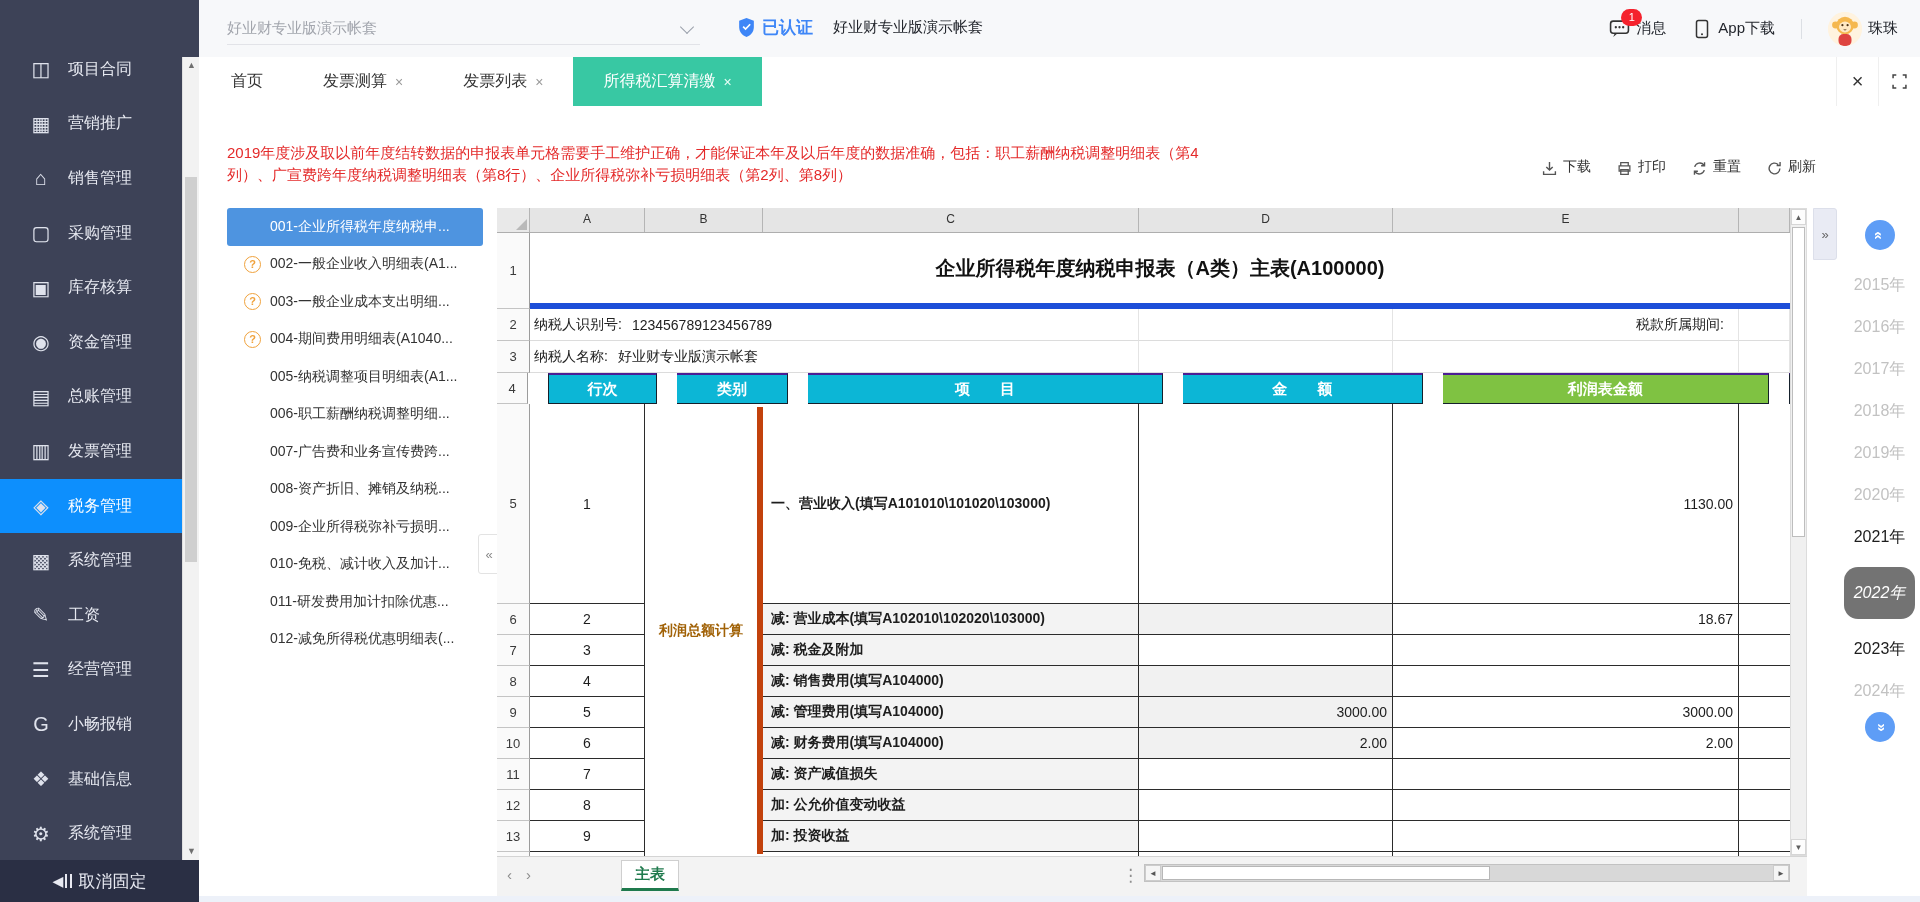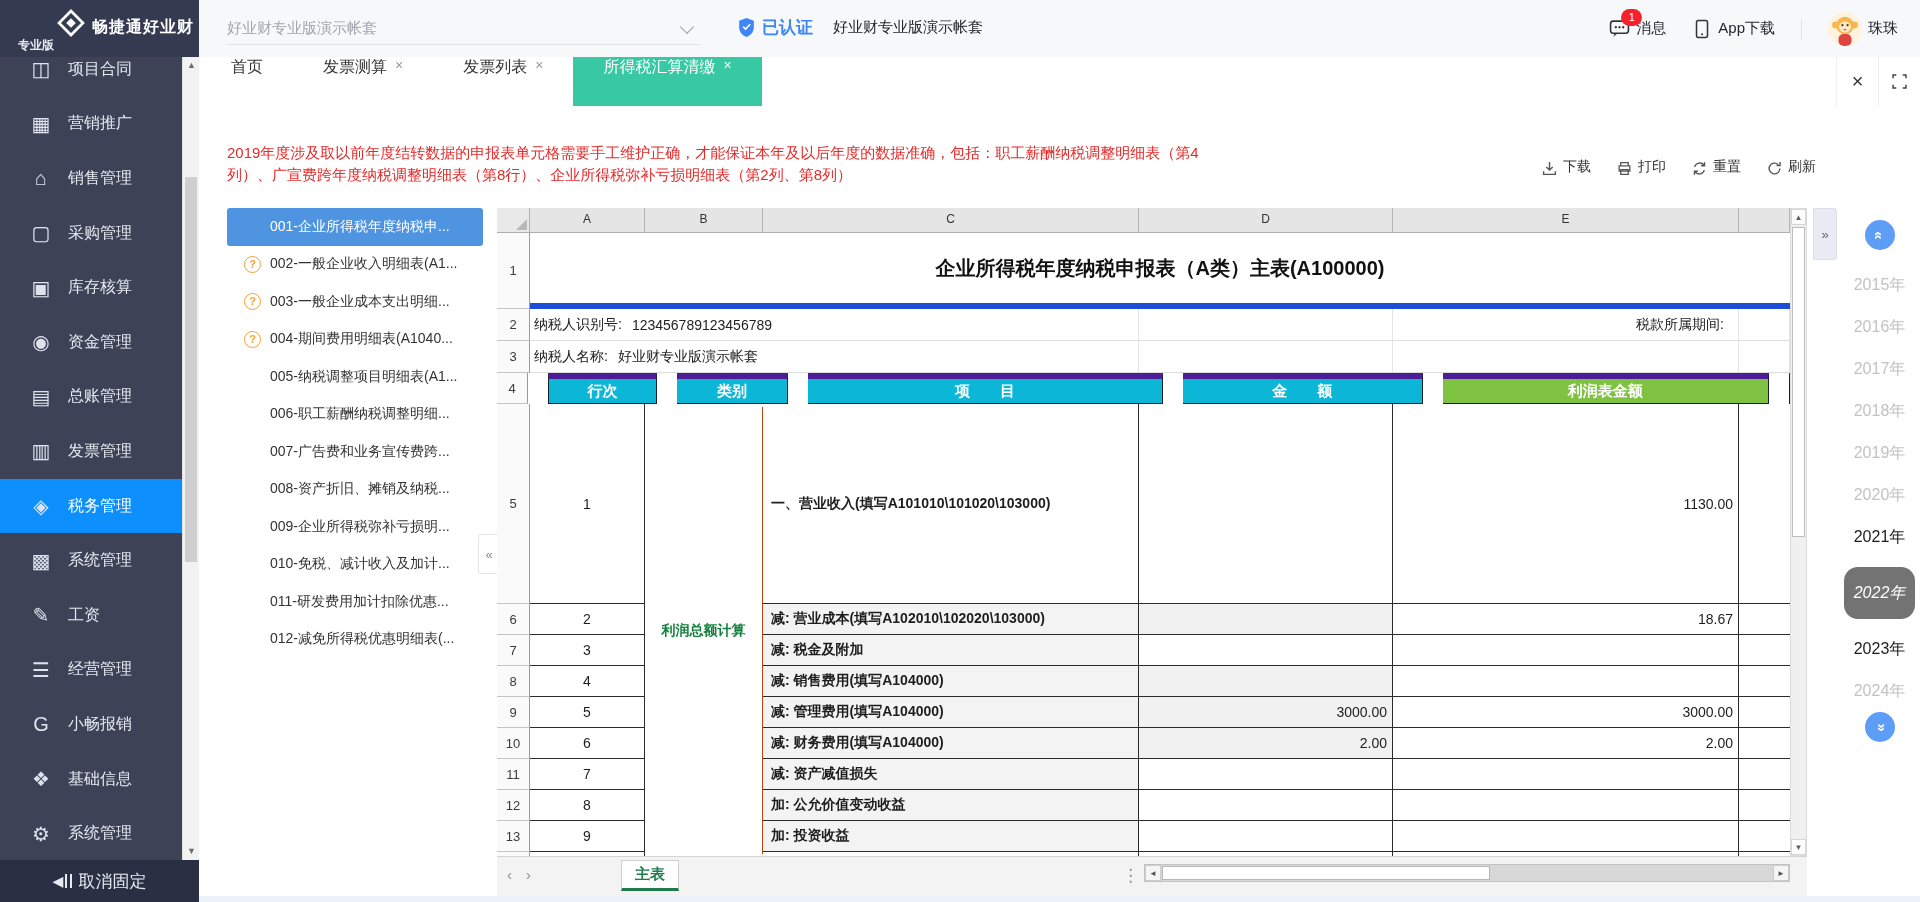--- a/index.html
+++ b/index.html
@@ -34,21 +34,21 @@
   .cert .name{color:#23262d;font-size:15px;margin-left:14px;}
   .top-right{position:absolute;right:22px;top:0;height:57px;display:flex;align-items:center;gap:26px;}
   .tr-item{display:flex;align-items:center;gap:6px;font-size:15px;color:#23262d;cursor:pointer;position:relative;}
   .badge{position:absolute;top:-9px;left:12px;min-width:17px;height:17px;border-radius:9px;background:#f5222d;color:#fff;
          font-size:11px;line-height:17px;text-align:center;padding:0 2px;}
   .vdiv{width:1px;height:20px;background:#dcdfe4;}
   .avatar{width:34px;height:34px;border-radius:50%;overflow:hidden;background:#fff3e0;}
   
   .tabbar{position:absolute;left:199px;top:57px;right:0;height:49px;background:#fff;display:flex;align-items:stretch;}
   .tabs{display:flex;align-items:stretch;flex:1;padding-left:2px;}
-  .tab{display:flex;align-items:flex-start;padding:0 30px;font-size:16px;color:#333;cursor:pointer;gap:8px;}
+  .tab{display:flex;align-items:center;padding:0 30px;font-size:16px;color:#333;cursor:pointer;gap:8px;}
   .tab .x{color:#9a9a9a;font-size:14px;}
   .tab.active{background:#38c8a3;color:#fff;}
   .tab.active .x{color:#eafff8;}
   .win-btn{width:41px;display:flex;align-items:center;justify-content:center;border-left:1px solid #efefef;cursor:pointer;font-size:20px;color:#333;}
   
   .work{position:absolute;left:199px;top:106px;right:0;bottom:0;background:#fff;}
   .notice{position:absolute;left:28px;top:36px;width:1060px;color:#e42a2a;font-size:15px;line-height:22px;}
   .toolbar{position:absolute;right:104px;top:52px;display:flex;gap:26px;}
   .tool{display:flex;align-items:flex-end;gap:6px;font-size:14px;color:#333;cursor:pointer;}
   .tool svg{display:block;}
@@ -76,40 +76,40 @@
   .r-title{height:76px;}
   .r-title .tcell{flex:1;border-bottom:6px solid #1d4ed8;display:flex;align-items:center;justify-content:center;
                   font-size:20px;font-weight:bold;color:#111;cursor:pointer;}
   .r-info{height:32px;font-size:14px;color:#222;}
   .r-info .cell{border-bottom:1px solid #dcdcdc;border-right:1px solid #e4e4e4;display:flex;align-items:center;cursor:pointer;}
   .r-info .lab{padding-left:4px;}
   .r-info .val{margin-left:10px;}
   
   .r-head{height:31px;}
   .r-head .cell{display:flex;align-items:center;justify-content:center;color:#fff;font-weight:bold;font-size:15px;
-                background:#0cb6d6;border-right:1px solid #15202b;border-bottom:1px solid #15202b;border-top:6px solid #4c1d95;cursor:pointer;margin-left:20px;}
+                background:#0cb6d6;border-right:1px solid #15202b;border-bottom:1px solid #15202b;border-top:2px solid #4c1d95;cursor:pointer;margin-left:20px;}
   .r-head .green{background:#7fc242;}
   
   .r-data{font-size:14px;color:#1d1d1d;}
   .r-data{height:31px;}
   .r-data.tall{height:200px;}
   .r-data .cell{border-bottom:1px solid #2b2b2b;cursor:pointer;display:flex;align-items:center;}
   .r-data .ca{justify-content:center;border-right:1px solid #2b2b2b;}
   .r-data .cb{border-bottom:none;}
   .r-data .cc{border-left:none;border-right:1px solid #2b2b2b;font-weight:bold;padding-left:8px;background:#f3f3f3;}
   .r-data.tall .cc{background:#fff;}
   .r-data .cd{border-right:1px solid #2b2b2b;justify-content:flex-end;padding-right:5px;}
   .r-data .cd.ro{background:#f1f1f1;}
   .r-data .ce{border-right:1px solid #2b2b2b;justify-content:flex-end;padding-right:5px;}
   .r-data .cf{border-right:none;}
   .r-sliver{height:5px;}
   .r-sliver .cell{border-bottom:1px solid #2b2b2b;}
   .b-merged{position:absolute;left:148px;top:199px;width:118px;height:447px;box-sizing:border-box;
-            display:flex;align-items:center;justify-content:center;font-size:14px;font-weight:bold;color:#15803d;
-            border-right:1px solid #c2410c;pointer-events:none;}
+            display:flex;align-items:center;justify-content:center;font-size:14px;font-weight:bold;color:#a16207;
+            border-right:6px solid #c2410c;pointer-events:none;}
   
   .vscroll{position:absolute;right:0;top:0;width:17px;height:648px;background:#f0f0f0;border:1px solid #dcdcdc;box-sizing:border-box;}
   .vscroll .ar{position:absolute;left:0;width:15px;height:16px;text-align:center;line-height:16px;font-size:8px;color:#5e5e5e;background:#fdfdfd;border:1px solid #d6d6d6;box-sizing:border-box;}
   .vscroll .a-up{top:0;} .vscroll .a-dn{bottom:0;}
   .vscroll .th{position:absolute;left:1px;top:18px;width:13px;height:310px;background:#fff;border:1px solid #bdbdbd;box-sizing:border-box;}
   
   .sbottom{position:absolute;left:298px;top:750px;width:1310px;height:40px;background:#f3f3f3;border-top:1px solid #d4d4d4;}
   .sbottom .nav{position:absolute;left:10px;top:9px;color:#8c8c8c;font-size:15px;letter-spacing:14px;cursor:pointer;}
   .sheet-tab{position:absolute;left:124px;top:3px;width:58px;height:31px;background:#fff;border:1px solid #cfcfcf;border-bottom:3px solid #1f7a4d;
              box-sizing:border-box;display:flex;align-items:center;justify-content:center;color:#1f7a4d;font-weight:bold;font-size:15px;cursor:pointer;}
@@ -130,28 +130,20 @@
   .y-item{height:24px;margin:9px 0;font-size:16px;display:flex;align-items:center;justify-content:center;cursor:pointer;}
   .y-item.dim{color:#c2c2c2;} .y-item.normal{color:#1d1d1d;}
   .y-item.selected{background:#737373;color:#fff;border-radius:14px;padding:14px 10px;font-style:italic;}
 </style>
 </head>
 <body>
 
 <div class="app">
 
   <aside class="sidebar">
-    <div class="logo">
-      <svg width="32" height="32" viewBox="0 0 24 24">
-        <path d="M12 3L21 12 12 21 3 12z" fill="none" stroke="#fff" stroke-width="2"></path>
-        <path d="M8.4 12l3.6-3.6L15.6 12 12 15.6z" fill="#fff"></path>
-      </svg>
-      <span class="t">畅捷通好业财</span>
-      <span class="s">专业版</span>
-    </div>
     <nav class="menu">
         <div class="m-item">
           <span class="ic">◫</span>
           <span>项目合同</span>
         </div>
         <div class="m-item">
           <span class="ic">▦</span>
           <span>营销推广</span>
         </div>
         <div class="m-item">

